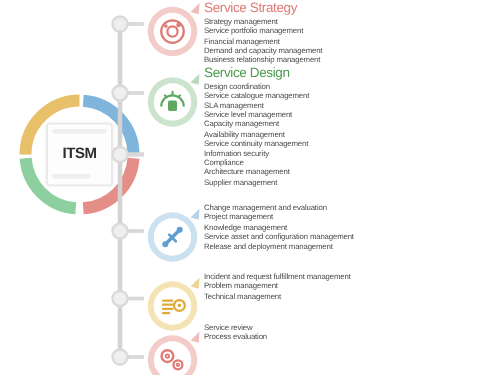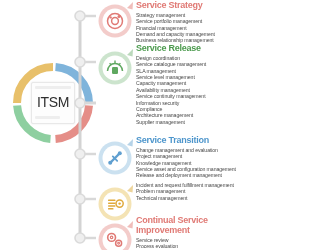--- a/index.html
+++ b/index.html
@@ -35,22 +35,22 @@
   }
   #donut-center-card .bar-top {
     position: absolute; left: 3px; right: 3px; top: 3px;
     height: 3px; background: #eeeeee; border-radius: 1px;
   }
   #donut-center-card .bar-bot {
     position: absolute; left: 3px; right: 14px; bottom: 4px;
     height: 3px; background: #eeeeee; border-radius: 1px;
   }
   .ctr-line {
-    font-weight: normal;
-    font-size: 14px;
+    font-weight: bold;
+    font-size: 10px;
     line-height: 9.5px;
     letter-spacing: -0.3px;
     color: #2e2e2e;
     text-align: right;
     white-space: nowrap;
   }
 
   
   #spine-svg { position: absolute; left: 0; top: 0; }
 
@@ -66,21 +66,21 @@
     left: 0; top: 0;
     width: 38px; height: 38px;
   }
   .bubble svg { display: block; }
   .row-body {
     position: absolute;
     left: 40px; top: 0;
     width: 112px;
   }
   .row-title {
-    font-weight: bold;
+    font-weight: normal;
     font-size: 9px;
     line-height: 9.8px;
     letter-spacing: -0.25px;
     margin-bottom: 1px;
     white-space: normal;
   }
   .row-list { list-style: none; }
   .row-list li {
     font-size: 5.2px;
     line-height: 6.4px;
@@ -183,21 +183,21 @@
         <g stroke="#5FA860" fill="none" stroke-width="1.5">
           <path d="M11.5 23 A 7.5 7.5 0 0 1 26.5 23"></path>
           <rect x="16" y="19" width="6" height="7" rx="1.2" fill="#5FA860" stroke="none"></rect>
           <line x1="19" y1="12.6" x2="19" y2="15.2" stroke-width="1.4"></line>
           <line x1="13.6" y1="15.2" x2="15.2" y2="16.8" stroke-width="1.3"></line>
           <line x1="24.4" y1="15.2" x2="22.8" y2="16.8" stroke-width="1.3"></line>
         </g>
       </svg>
     </div>
     <div class="row-body">
-      <div class="row-title" style="color:#4D9B4F">Service Release</div>
+      <div class="row-title" style="color:#4D9B4F">Service Design</div>
       <ul class="row-list">
         <li>Design coordination</li>
         <li>Service catalogue management</li>
         <li>SLA management</li>
         <li>Service level management</li>
         <li>Capacity management</li>
         <li>Availability management</li>
         <li>Service continuity management</li>
         <li>Information security</li>
         <li>Compliance</li>
@@ -215,21 +215,20 @@
         <circle cx="19" cy="20" r="12.5" fill="#FFFFFF"></circle>
         <g stroke="#5F9FD0" stroke-width="2.4" fill="none" stroke-linecap="round">
           <line x1="14.5" y1="24.5" x2="23.5" y2="15.5"></line>
           <line x1="16.8" y1="18.4" x2="21.2" y2="22.8" stroke-width="1.8"></line>
         </g>
         <circle cx="23.8" cy="15.2" r="2" fill="#5F9FD0"></circle>
         <circle cx="14.2" cy="24.8" r="2" fill="#5F9FD0"></circle>
       </svg>
     </div>
     <div class="row-body">
-      <div class="row-title" style="color:#4E96CC">Service Transition</div>
       <ul class="row-list">
         <li>Change management and evaluation</li>
         <li>Project management</li>
         <li>Knowledge management</li>
         <li>Service asset and configuration management</li>
         <li>Release and deployment management</li>
       </ul>
     </div>
   </div>
 
@@ -266,21 +265,20 @@
         <circle cx="19" cy="20" r="12.5" fill="#FFFFFF"></circle>
         <g stroke="#E07A75" fill="none">
           <circle cx="15.6" cy="17.4" r="3.9" stroke-width="1.6"></circle>
           <circle cx="15.6" cy="17.4" r="1.2" stroke-width="1.2"></circle>
           <circle cx="22.6" cy="23.2" r="3" stroke-width="1.5"></circle>
           <circle cx="22.6" cy="23.2" r="0.9" stroke-width="1.1"></circle>
         </g>
       </svg>
     </div>
     <div class="row-body">
-      <div class="row-title" style="color:#E07A75">Continual Service Improvement</div>
       <ul class="row-list">
         <li>Service review</li>
         <li>Process evaluation</li>
       </ul>
     </div>
   </div>
 
 </div>
 
 </body></html>

